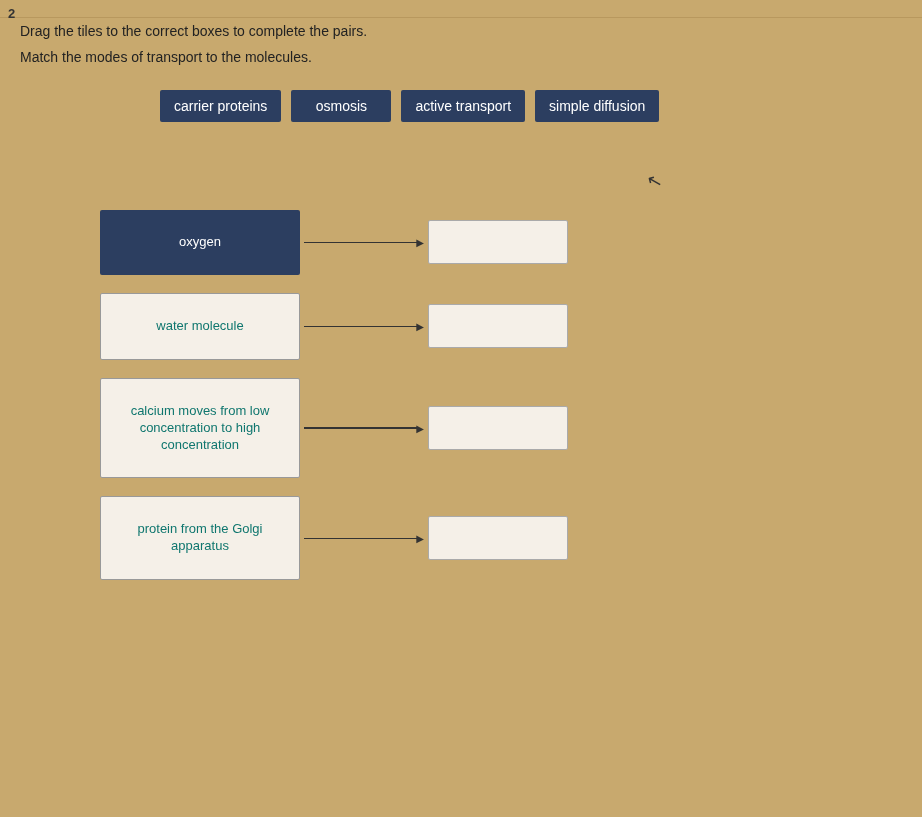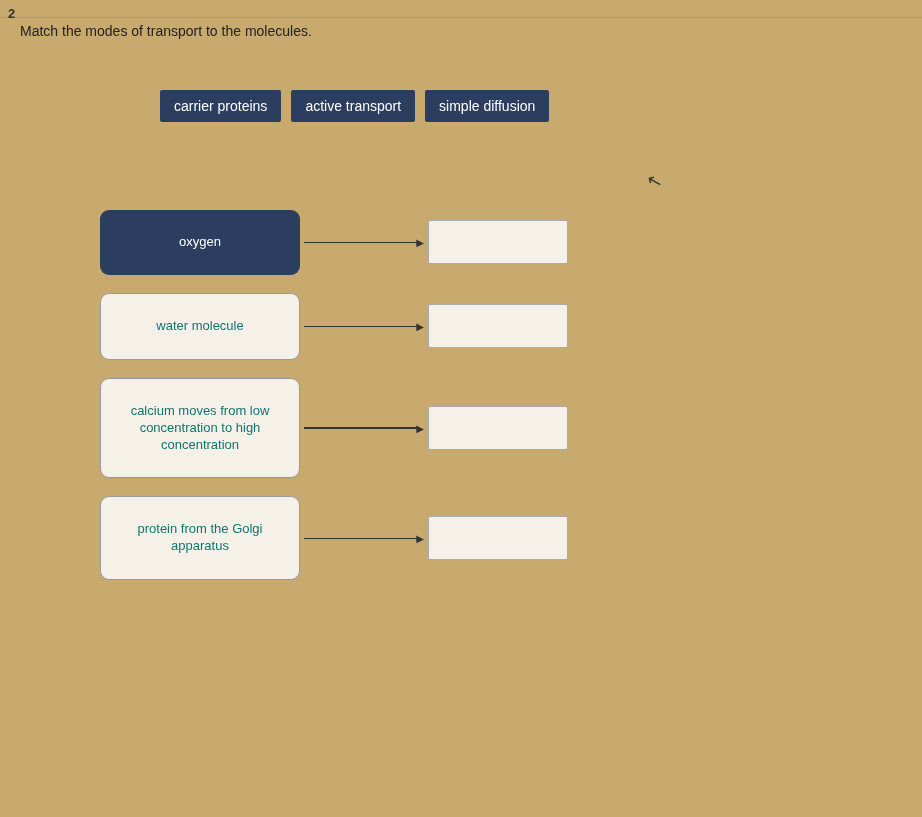--- a/index.html
+++ b/index.html
@@ -90,21 +90,21 @@
       background-color: #2c3e60;
       color: #fff;
       padding: 24px 16px;
       font-size: 13px;
       text-align: center;
       width: 200px;
       min-height: 46px;
       display: flex;
       align-items: center;
       justify-content: center;
-      border-radius: 9px;
+      border-radius: 2px;
       line-height: 1.3;
     }
 
     .source-box.light {
       background-color: #f5f0e8;
       color: #0f766e;
       border: 1px solid #999;
     }
 
     .arrow-line {
@@ -148,26 +148,28 @@
     }
   </style>
 </head>
 <body>
 
 <div class="top-bar"></div>
 
 <span class="page-number">2</span>
 
 <div class="instructions">
+  <p>Drag the tiles to the correct boxes to complete the pairs.</p>
   <p>Match the modes of transport to the molecules.</p>
 </div>
 
 <div class="tiles-area">
 
 <div class="tile">carrier proteins</div>
+    <div class="tile">osmosis</div>
     <div class="tile">active transport</div>
     <div class="tile">simple diffusion</div>
   </div>
 
 <div class="matching-area">
 
 <div class="match-row">
       <span class="cursor-icon">↖</span>
       <div class="source-box">oxygen</div>
       <div class="arrow-line"></div>

